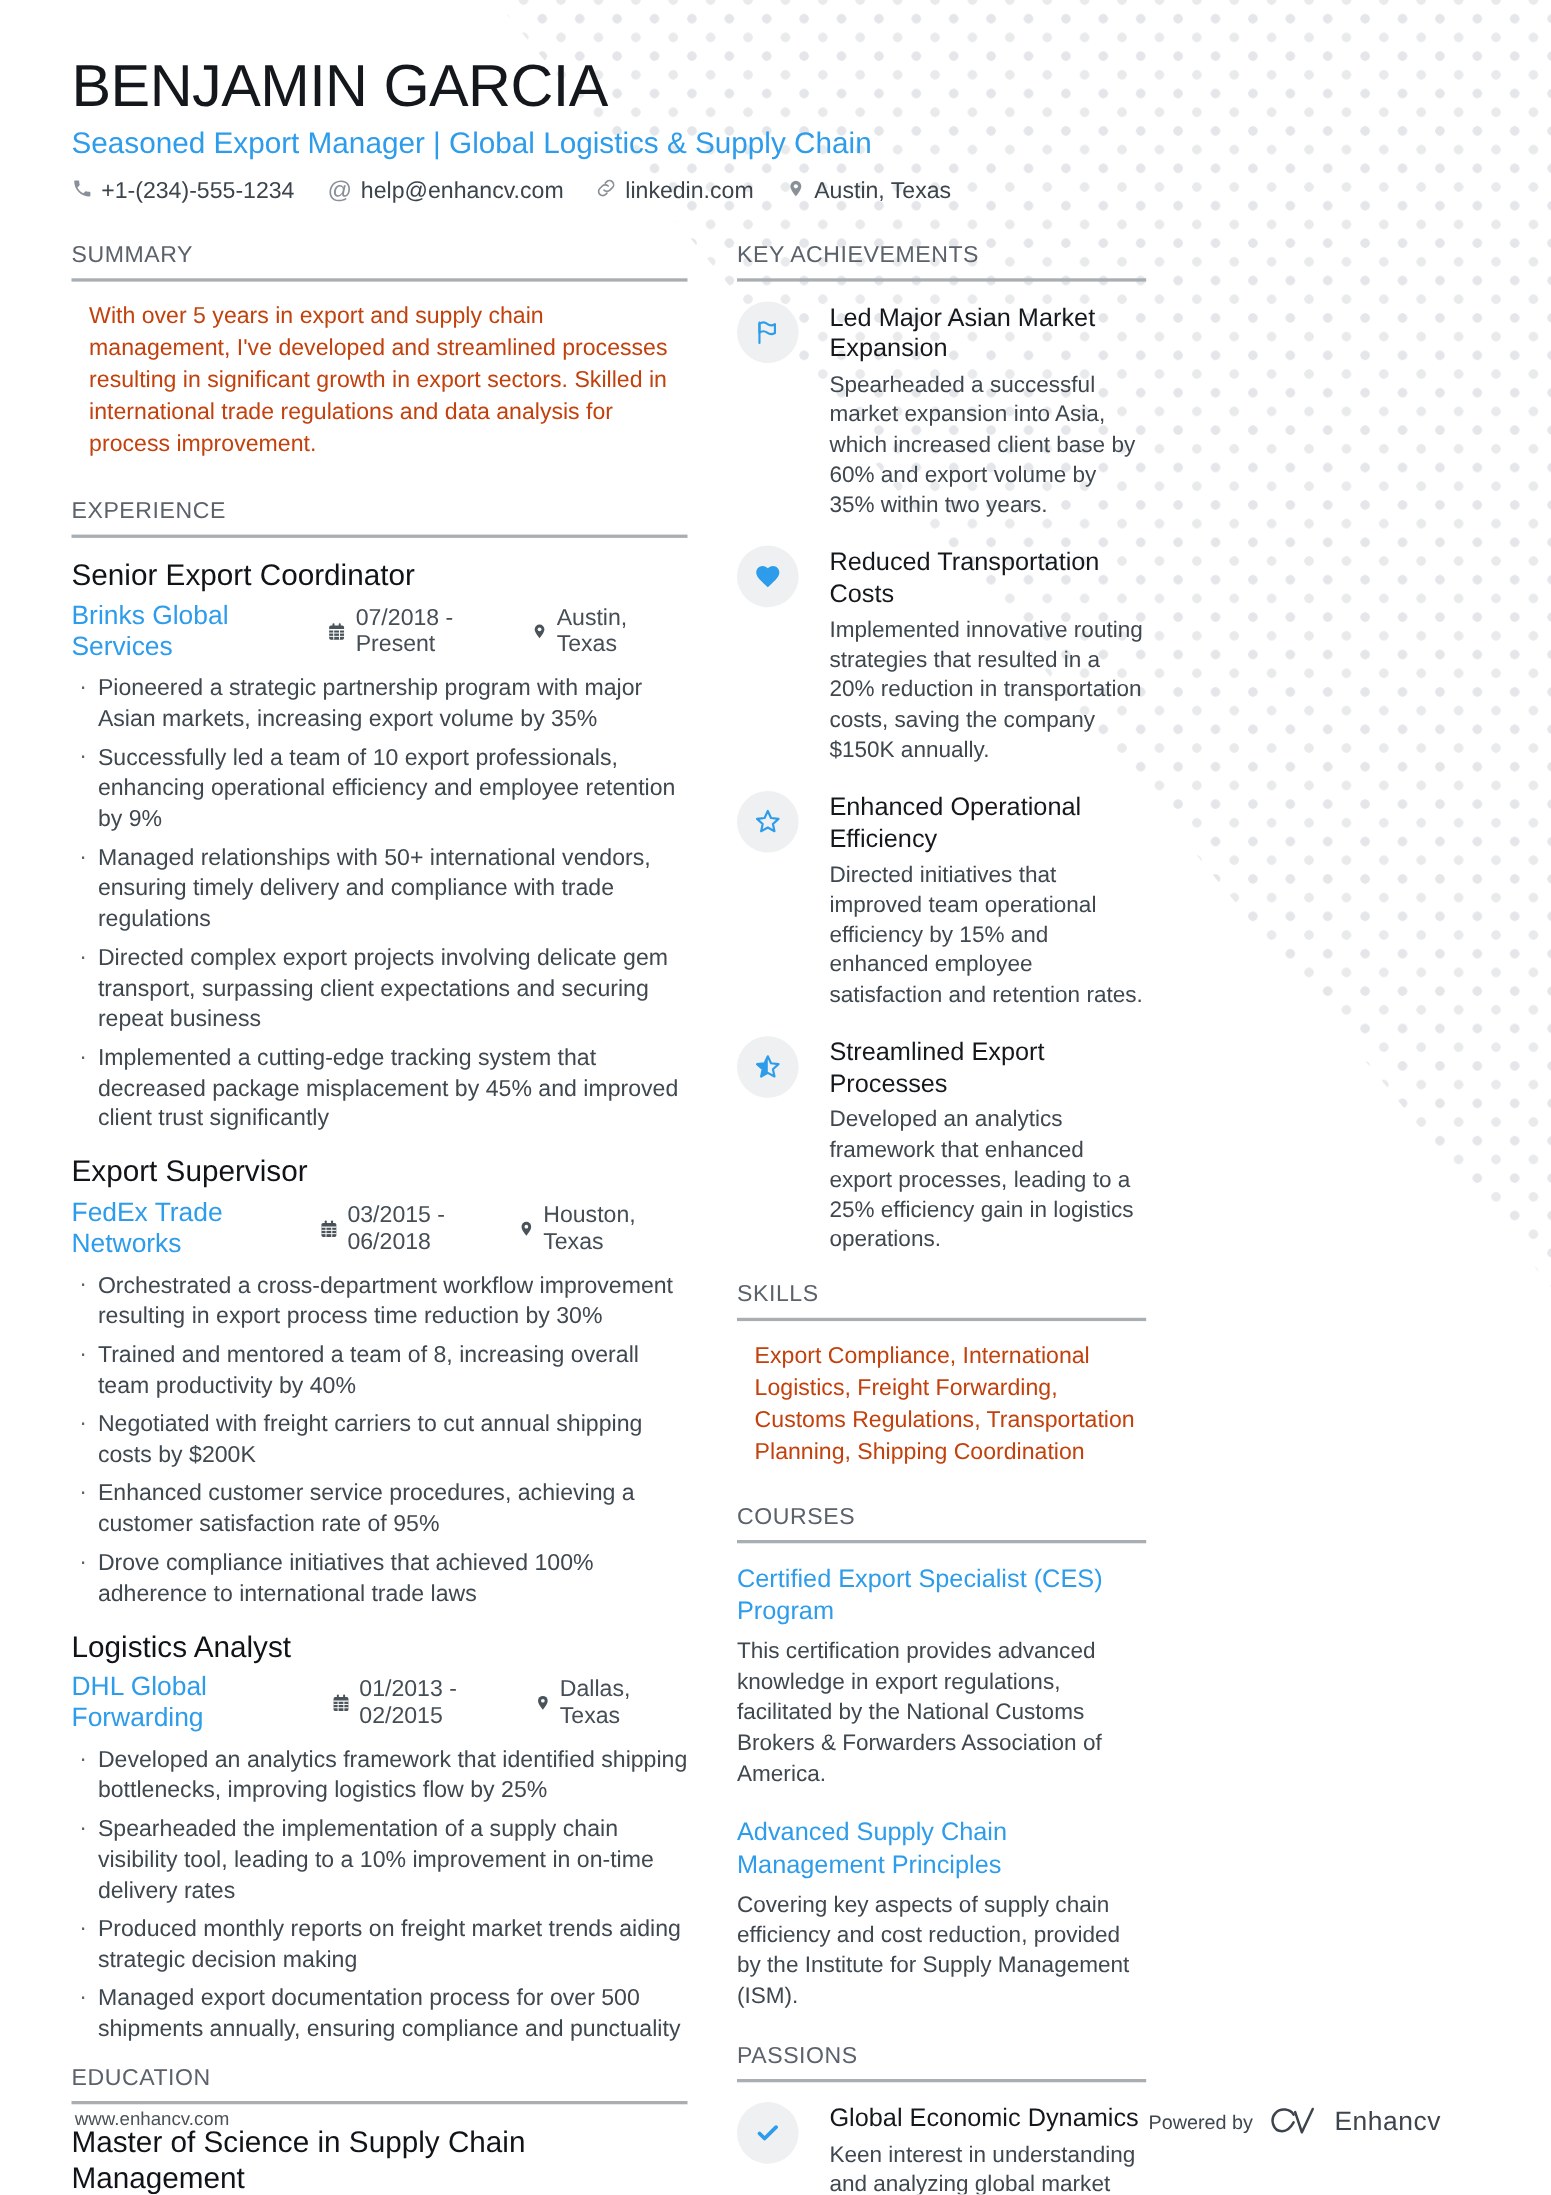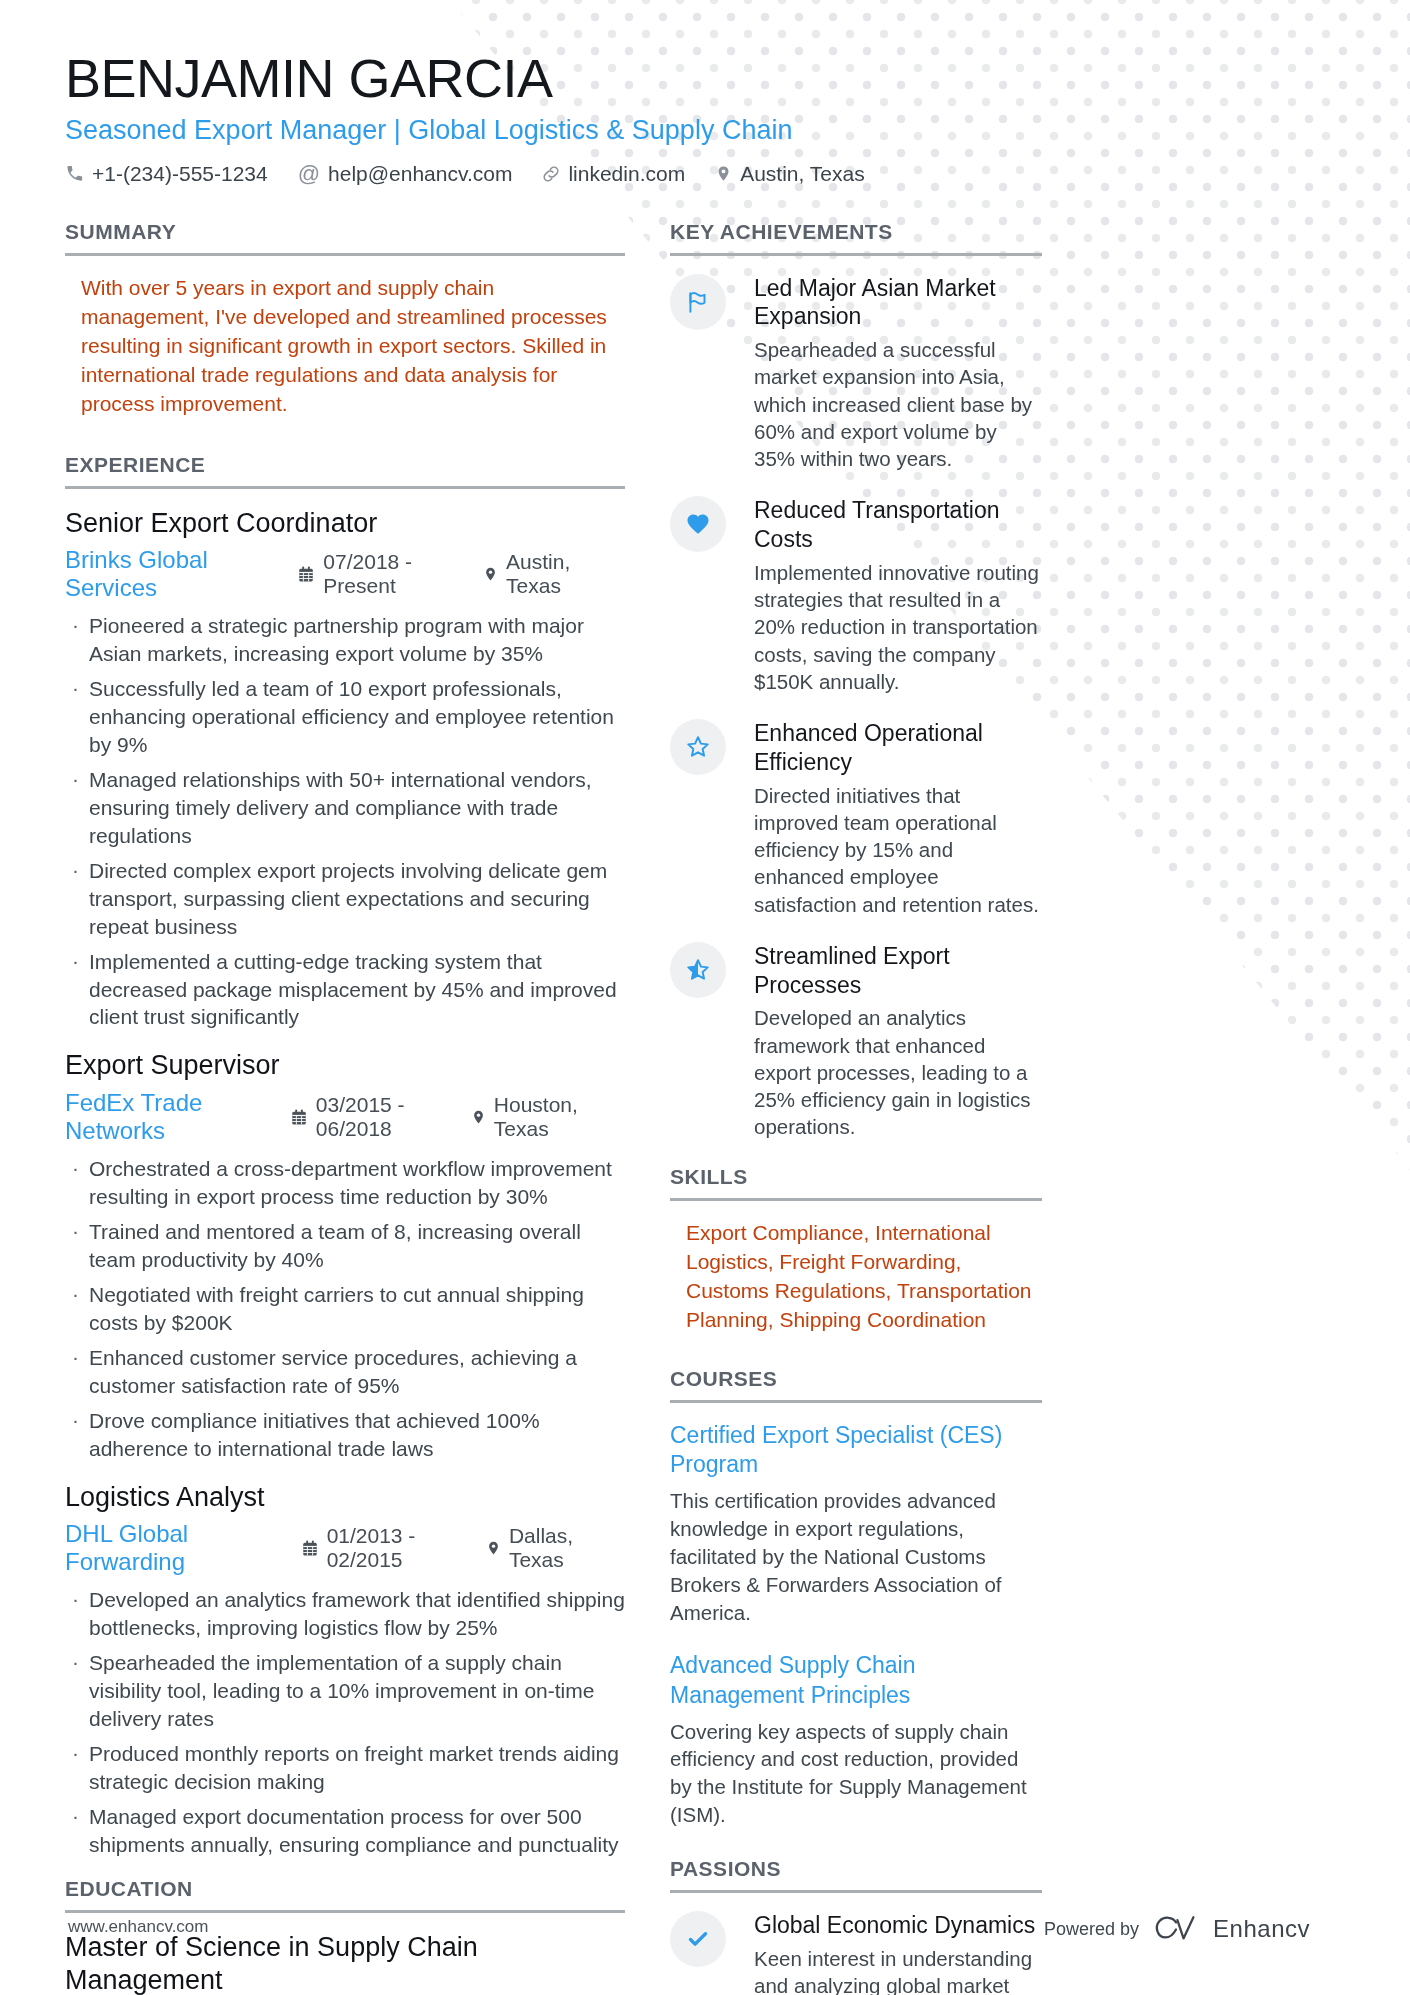--- a/index.html
+++ b/index.html
@@ -18,31 +18,31 @@
     clip-path:polygon(450px 0px, 1410px 0px, 1410px 1170px);
     z-index:0;
   }
 
   .inner { position:relative; z-index:1; padding:50px 0 0 65px; }
 
   
   h1.name { font-size:54px; font-weight:400; letter-spacing:-0.5px; color:#14181c; line-height:1.05; margin-bottom:8px; }
   .headline { font-size:27px; color:#2d9cea; margin-bottom:16px; }
   .contact-row { display:flex; align-items:center; gap:30px; font-size:21px; color:#3b434b; margin-bottom:34px; }
-  .contact-item { display:flex; align-items:center; gap:8px; }
+  .contact-item { display:flex; gap:8px; }
   .contact-item .cicon { color:#8a9097; display:inline-flex; }
   .at-glyph { font-size:22px; color:#8a9097; line-height:1; }
 
   
   .columns { display:flex; }
   .col-left { width:560px; margin-right:45px; flex:0 0 auto; }
   .col-right { width:372px; flex:0 0 auto; }
 
   .section-heading {
-    font-size:21px; font-weight:700; color:#5b626b; letter-spacing:0.5px;
+    font-size:21px; font-weight:400; color:#5b626b; letter-spacing:0.5px;
     padding-bottom:9px; border-bottom:3px solid #a9aeb3; margin-bottom:18px;
   }
   section { margin-bottom:30px; }
 
   .body-text { font-size:21px; line-height:1.38; color:#c2410c;margin-left:16px; }
 
   
   .job { margin-bottom:18px; }
   .job-title, .degree { font-size:27px; font-weight:400; color:#101418; margin-bottom:7px; line-height:1.22; }
   .meta-row { display:flex; justify-content:space-between; align-items:center; margin-bottom:10px; }

